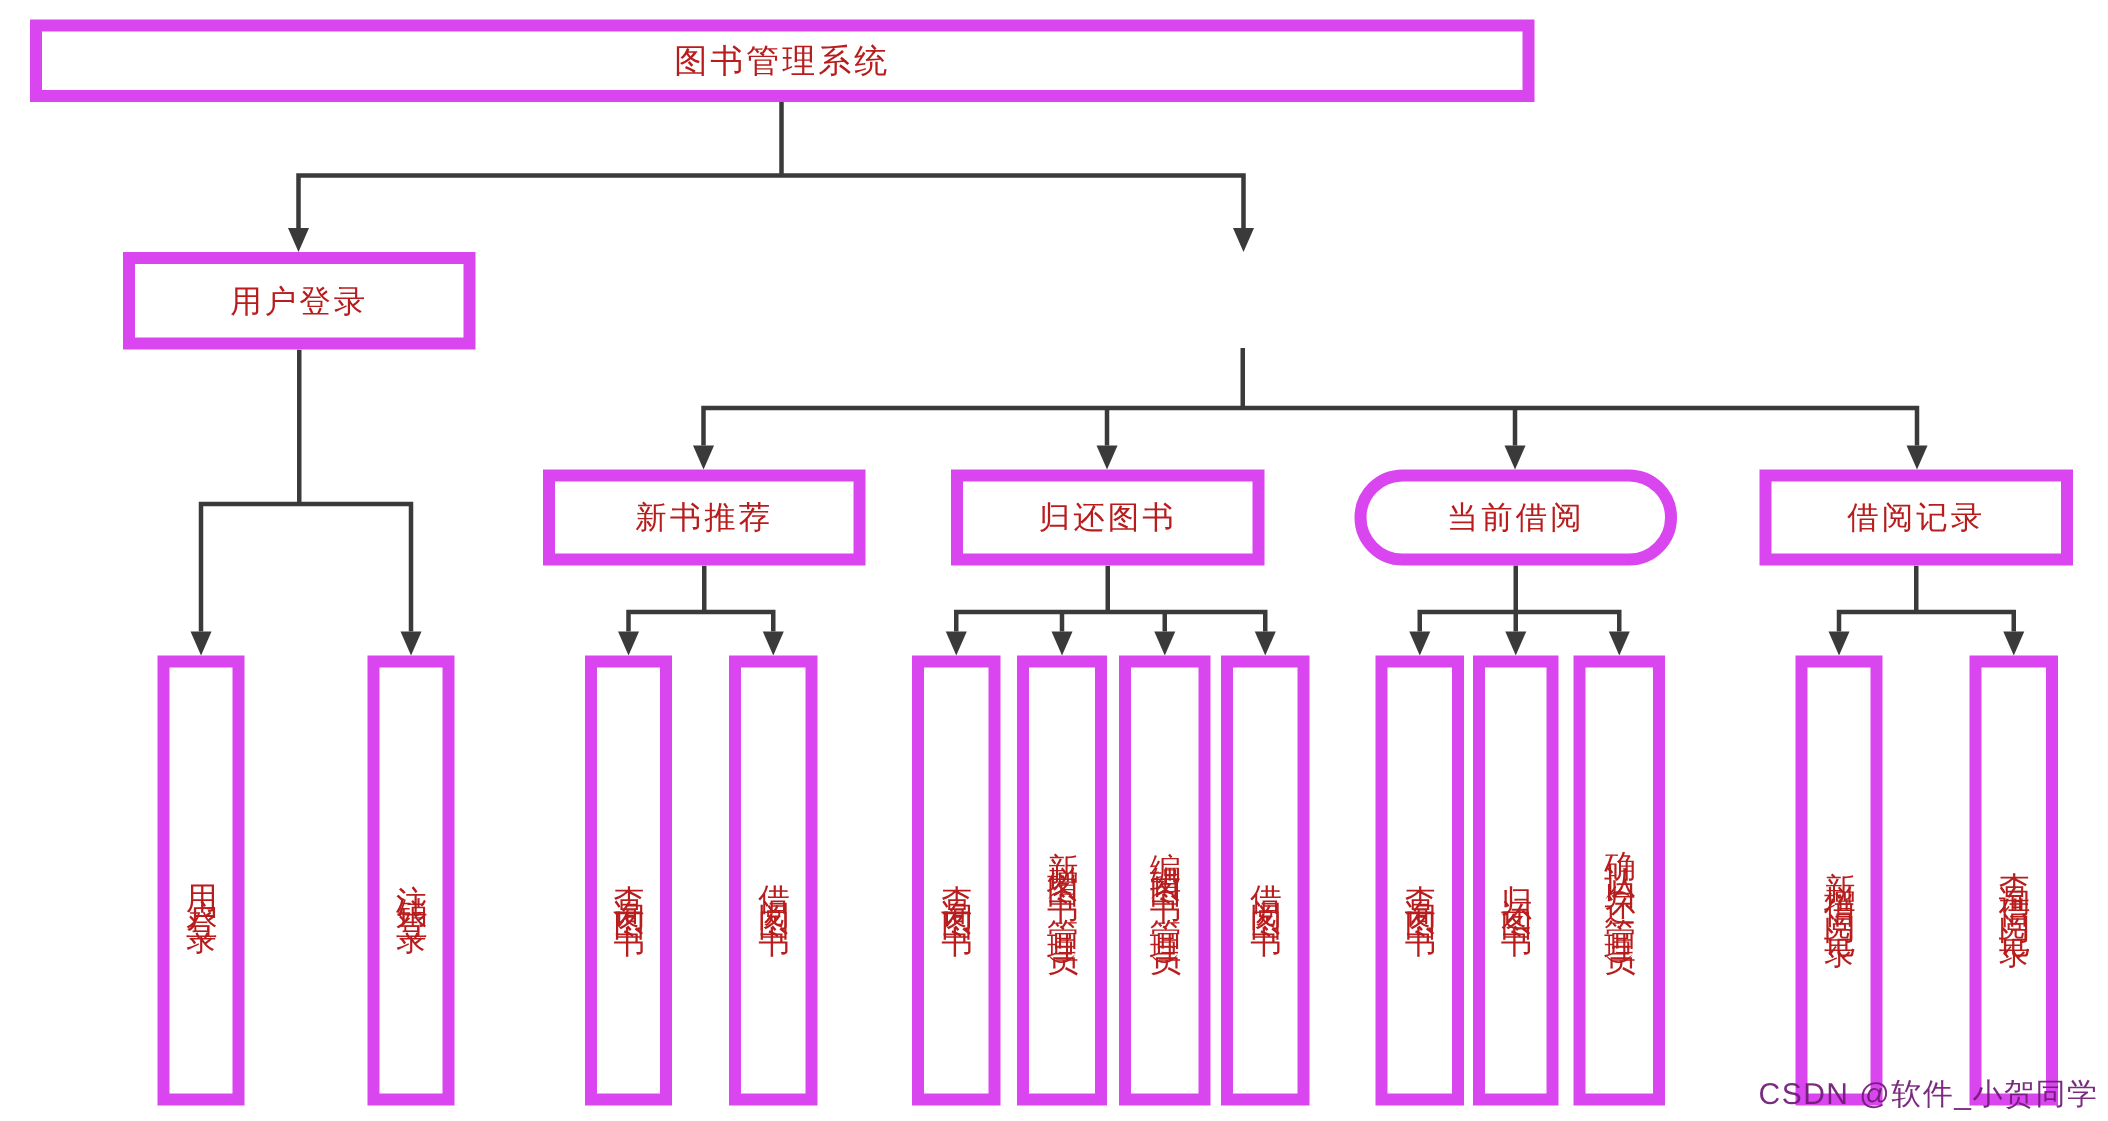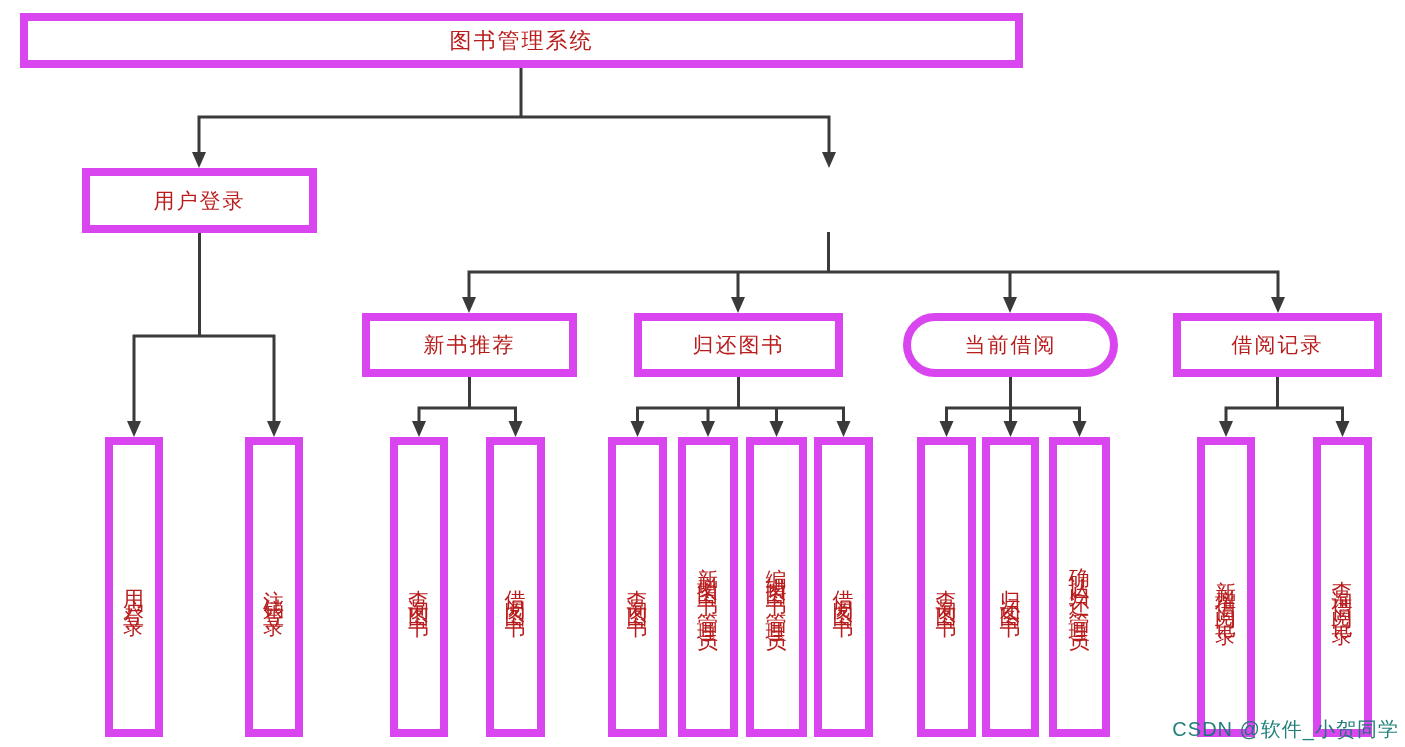--- a/index.html
+++ b/index.html
@@ -16,21 +16,21 @@
   }
   .h{font-size:21px;letter-spacing:2px;white-space:nowrap;}
   .title{font-size:22px;letter-spacing:2px;}
   .v{
     writing-mode:vertical-rl;text-orientation:mixed;
     font-size:21px;letter-spacing:9px;line-height:1;
     padding-top:8px;
   }
   .watermark{
     position:absolute;right:6px;bottom:4px;z-index:10;
-    font-size:20px;letter-spacing:1px;color:#0f766e;opacity:0.92;white-space:nowrap;
+    font-size:20px;letter-spacing:1px;color:#701a75;opacity:0.92;white-space:nowrap;
   }
 </style>
 </head>
 <body>
 
 <div class="stage">
 
   <svg class="wires" viewBox="0 0 1405 747">
 
     <path d="M521 68 V117 M197.5 117 H830.5 M199 115.5 V152 M829 115.5 V152"></path>

